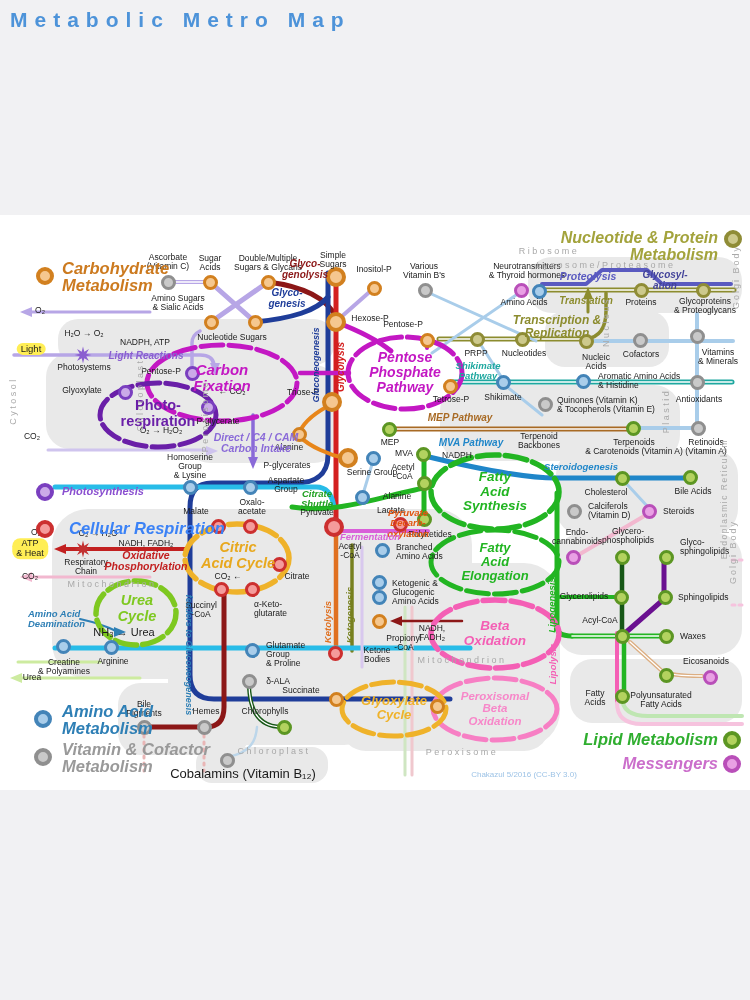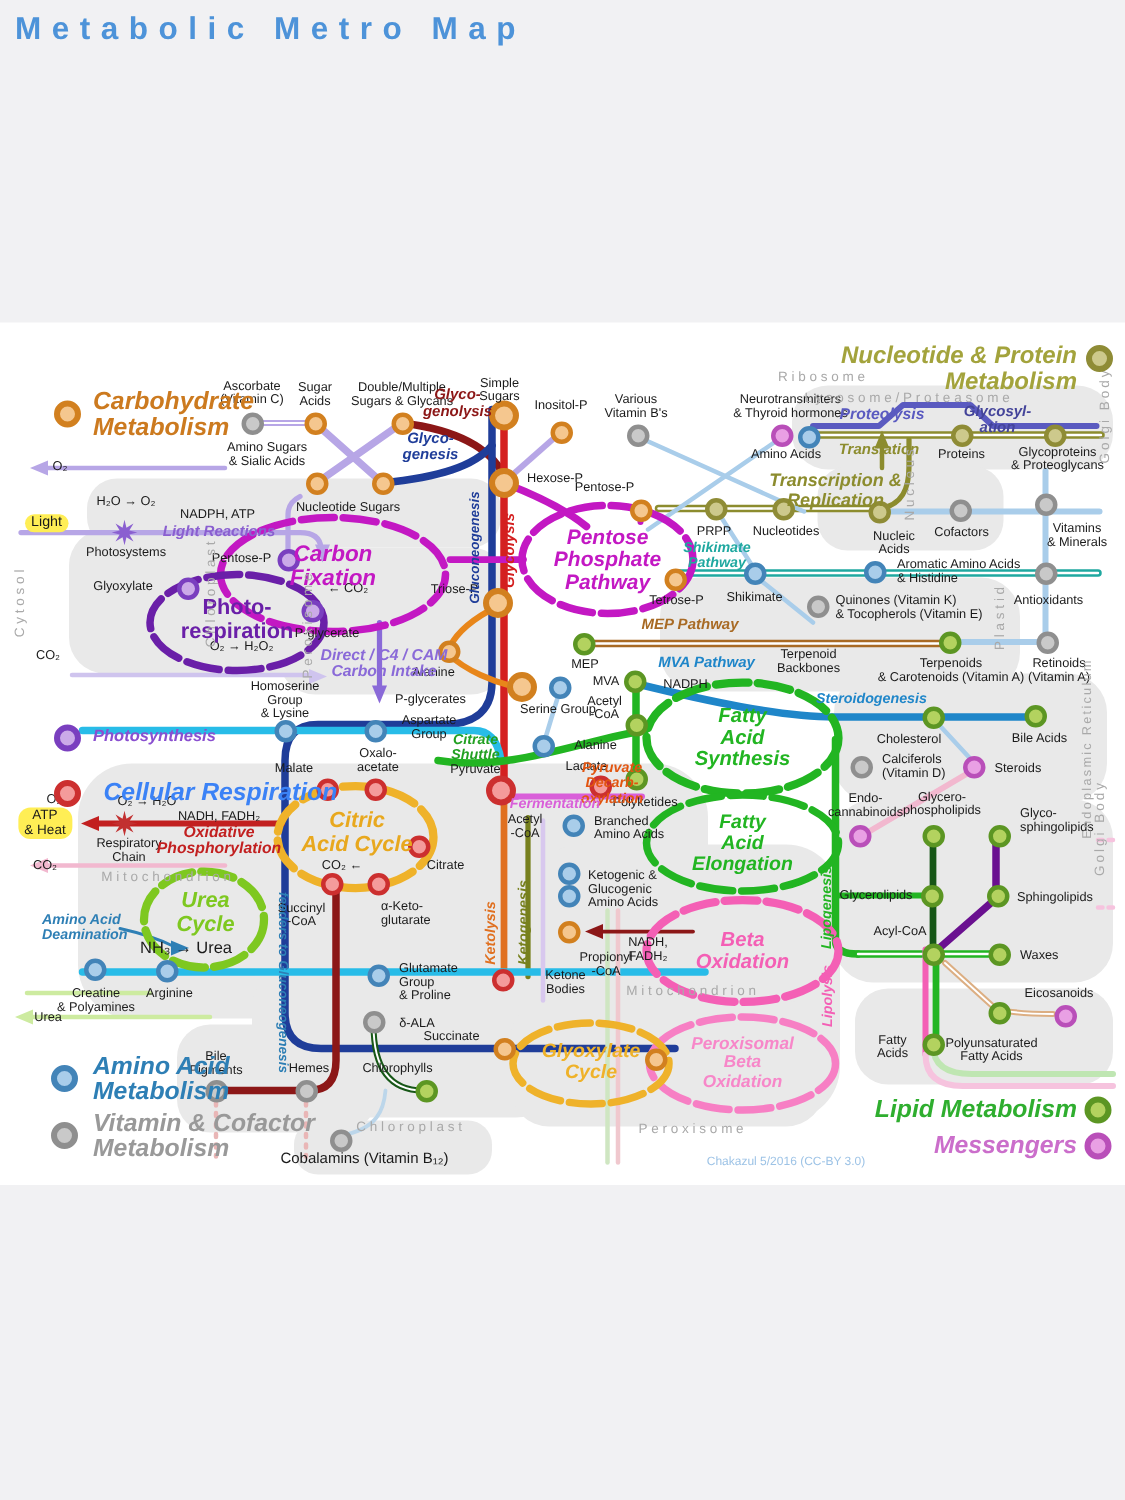--- a/index.html
+++ b/index.html
@@ -269,21 +269,21 @@
       <div class="label la" style="left: 392px; top: 378px; font-size: 8.5px;"><span>Ketogenic &amp;</span><br><span>Glucogenic</span><br><span>Amino Acids</span></div>
       <div class="label" style="left: 432px; top: 418px; font-size: 8.5px;"><span>NADH,</span><br><span>FADH₂</span></div>
       <div class="label" style="left: 404px; top: 428px; font-size: 8.5px;"><span>Propionyl</span><br><span>-CoA</span></div>
       <div class="label" style="left: 377px; top: 440px; font-size: 8.5px;"><span>Ketone</span><br><span>Bodies</span></div>
       <div class="label la" style="left: 266px; top: 440px; font-size: 8.5px;"><span>Glutamate</span><br><span>Group</span><br><span>&amp; Proline</span></div>
       <div class="label" style="left: 278px; top: 467px; font-size: 8.5px;"><span>δ-ALA</span></div>
       <div class="label" style="left: 301px; top: 476px; font-size: 8.5px;"><span>Succinate</span></div>
       <div class="label" style="left: 265px; top: 497px; font-size: 8.5px;"><span>Chlorophylls</span></div>
       <div class="label" style="left: 206px; top: 497px; font-size: 8.5px;"><span>Hemes</span></div>
       <div class="label" style="left: 144px; top: 494px; font-size: 8.5px;"><span>Bile</span><br><span>Pigments</span></div>
-      <div class="label" style="left: 243px; top: 559px; font-size: 10px;"><span>Cobalamins (Vitamin B₁₂)</span></div>
+      <div class="label" style="left: 243px; top: 559px; font-size: 13px;"><span>Cobalamins (Vitamin B₁₂)</span></div>
       <div class="label" style="left: 64px; top: 452px; font-size: 8.5px;"><span>Creatine</span><br><span>&amp; Polyamines</span></div>
       <div class="label" style="left: 113px; top: 447px; font-size: 8.5px;"><span>Arginine</span></div>
       <div class="label" style="left: 32px; top: 463px; font-size: 8.5px;"><span>Urea</span></div>
       <div class="label" style="left: 124px; top: 418px; font-size: 11px;"><span>NH₃  →  Urea</span></div>
       <div class="label" style="left: 606px; top: 278px; font-size: 8.5px;"><span>Cholesterol</span></div>
       <div class="label" style="left: 693px; top: 277px; font-size: 8.5px;"><span>Bile Acids</span></div>
       <div class="label la" style="left: 588px; top: 296px; font-size: 8.5px;"><span>Calciferols</span><br><span>(Vitamin D)</span></div>
       <div class="label la" style="left: 663px; top: 297px; font-size: 8.5px;"><span>Steroids</span></div>
       <div class="label" style="left: 577px; top: 322px; font-size: 8.5px;"><span>Endo-</span><br><span>cannabinoids</span></div>
       <div class="label" style="left: 628px; top: 321px; font-size: 8.5px;"><span>Glycero-</span><br><span>phospholipids</span></div>

